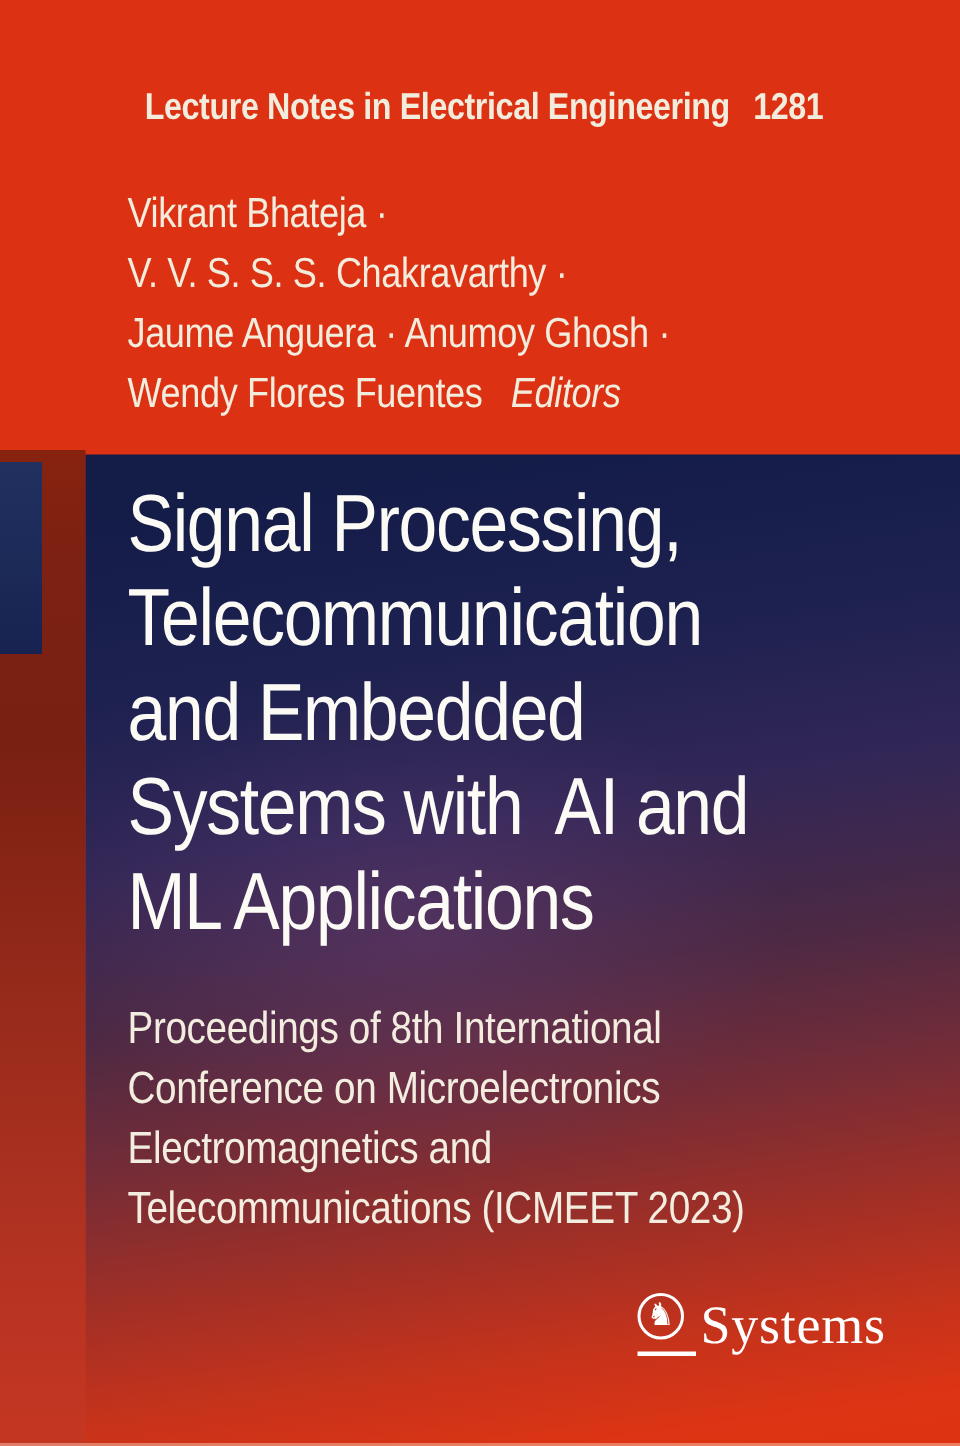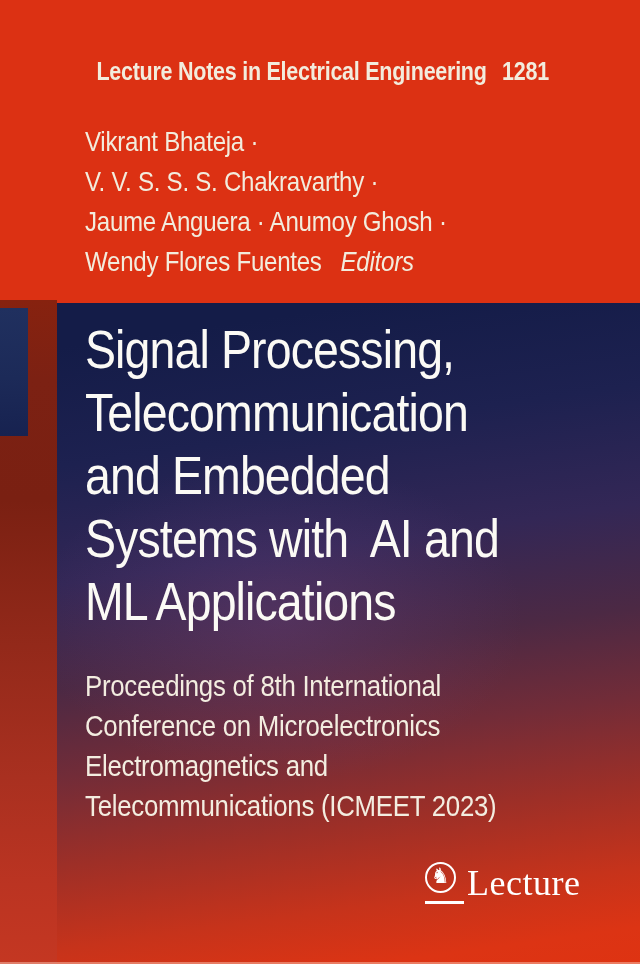--- a/index.html
+++ b/index.html
@@ -107,14 +107,14 @@
   <div class="line">Conference on Microelectronics</div>
   <div class="line">Electromagnetics and</div>
   <div class="line">Telecommunications (ICMEET 2023)</div>
 </div>
 
 <div class="publisher">
   <div class="knight-circle">
     <span class="knight-glyph">♞</span>
   </div>
   <div class="knight-underline"></div>
-  <div class="publisher-name">Lecture</div>
+  <div class="publisher-name">Systems</div>
 </div>
 
 </body></html>

